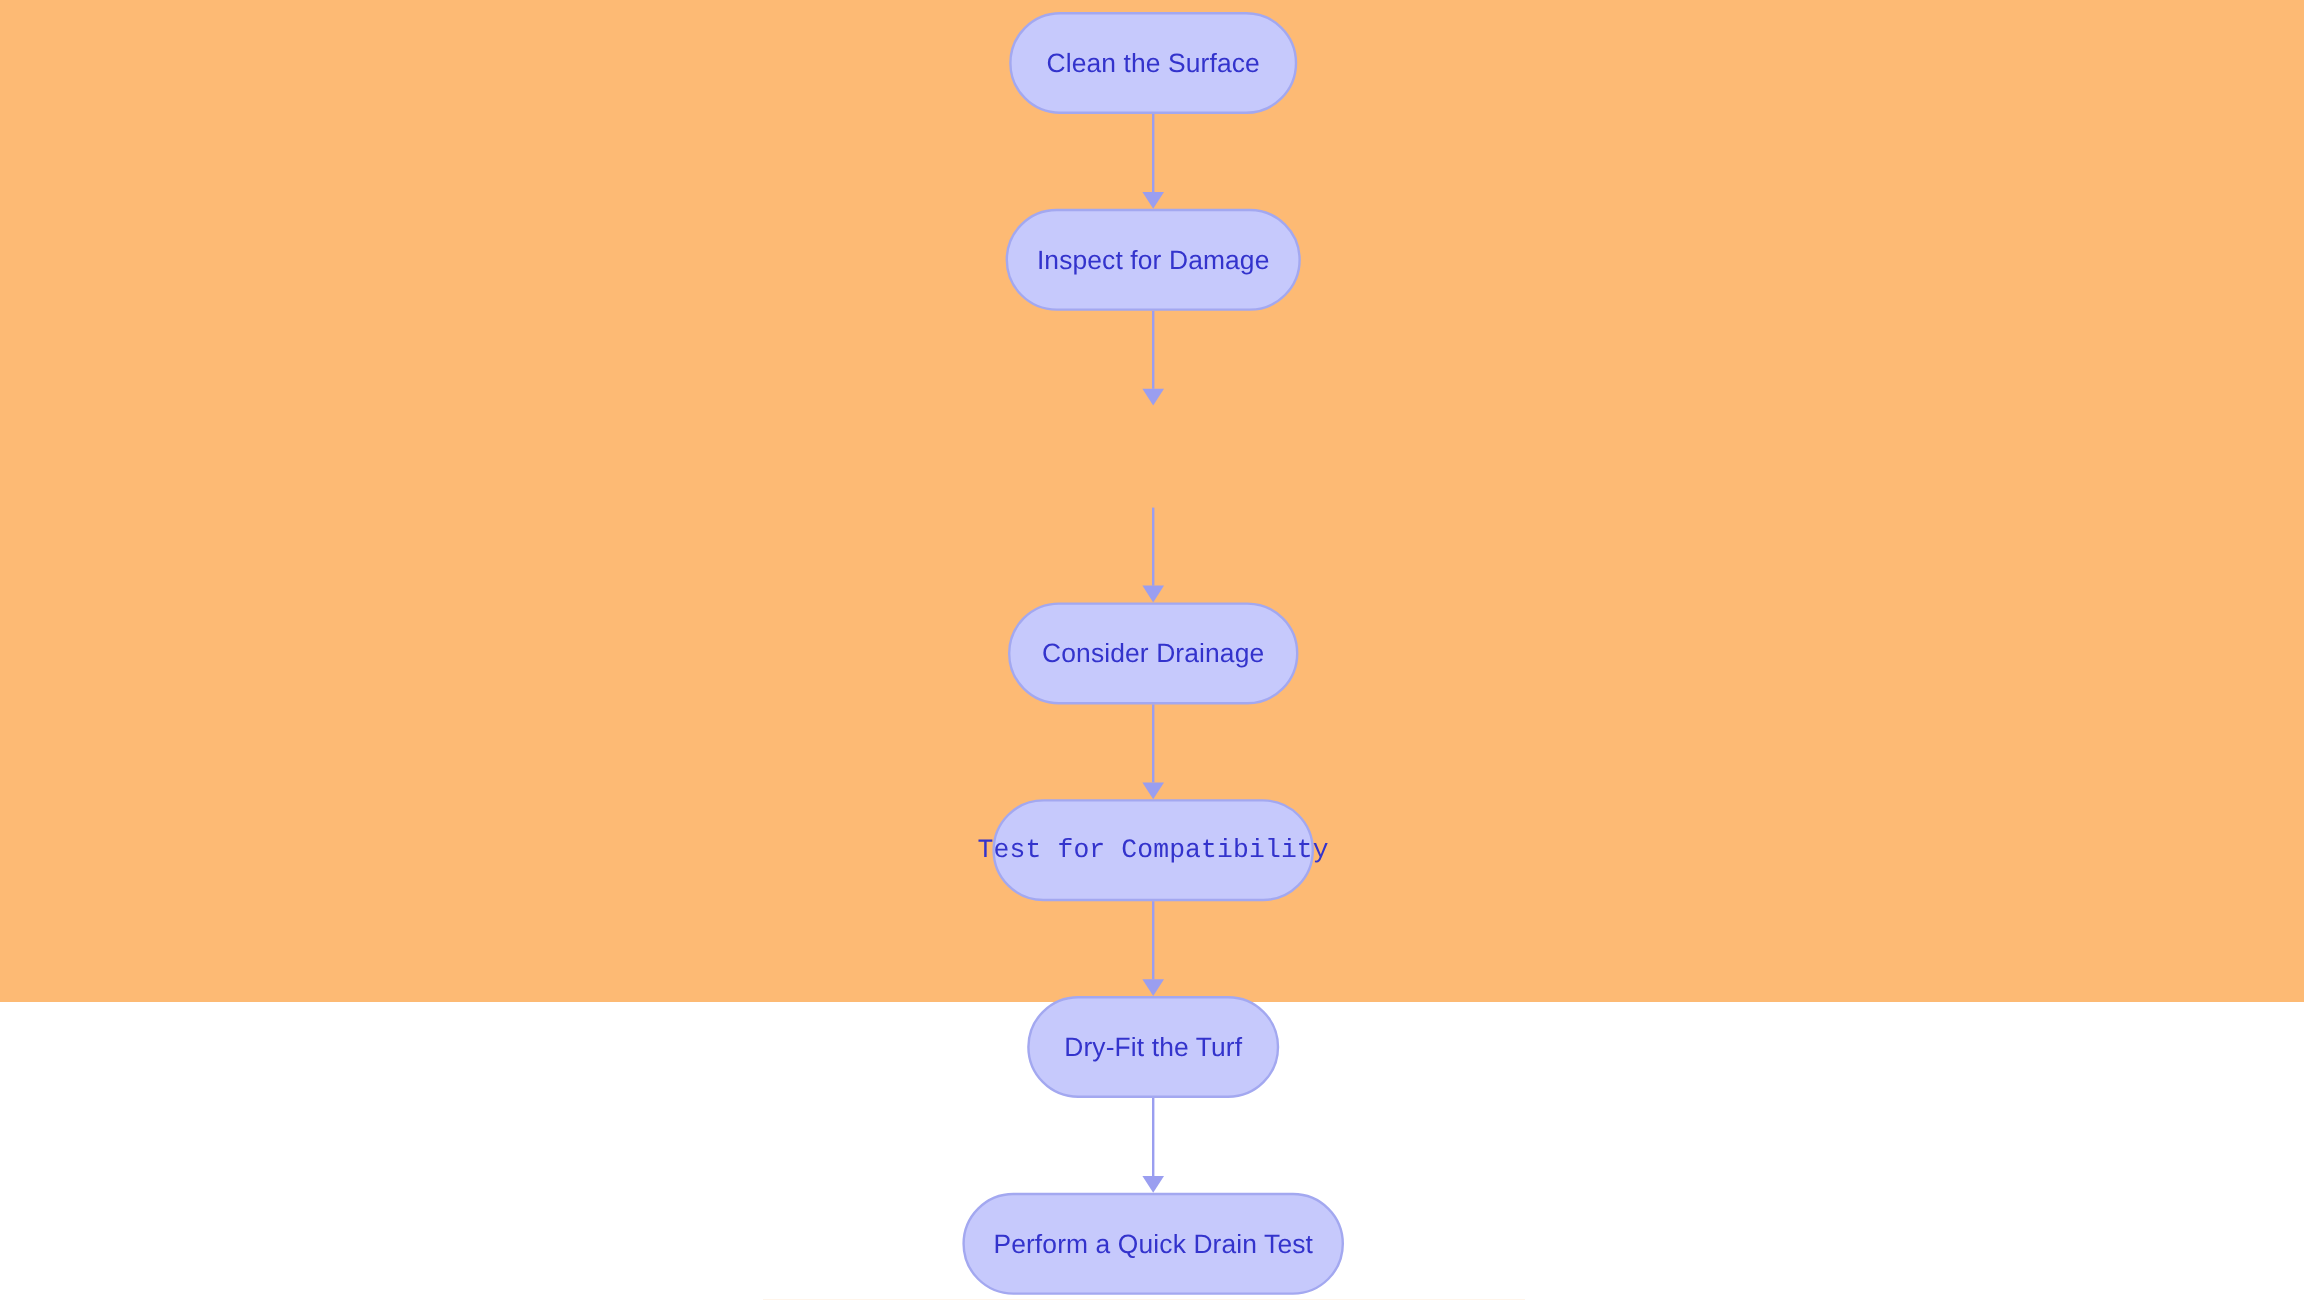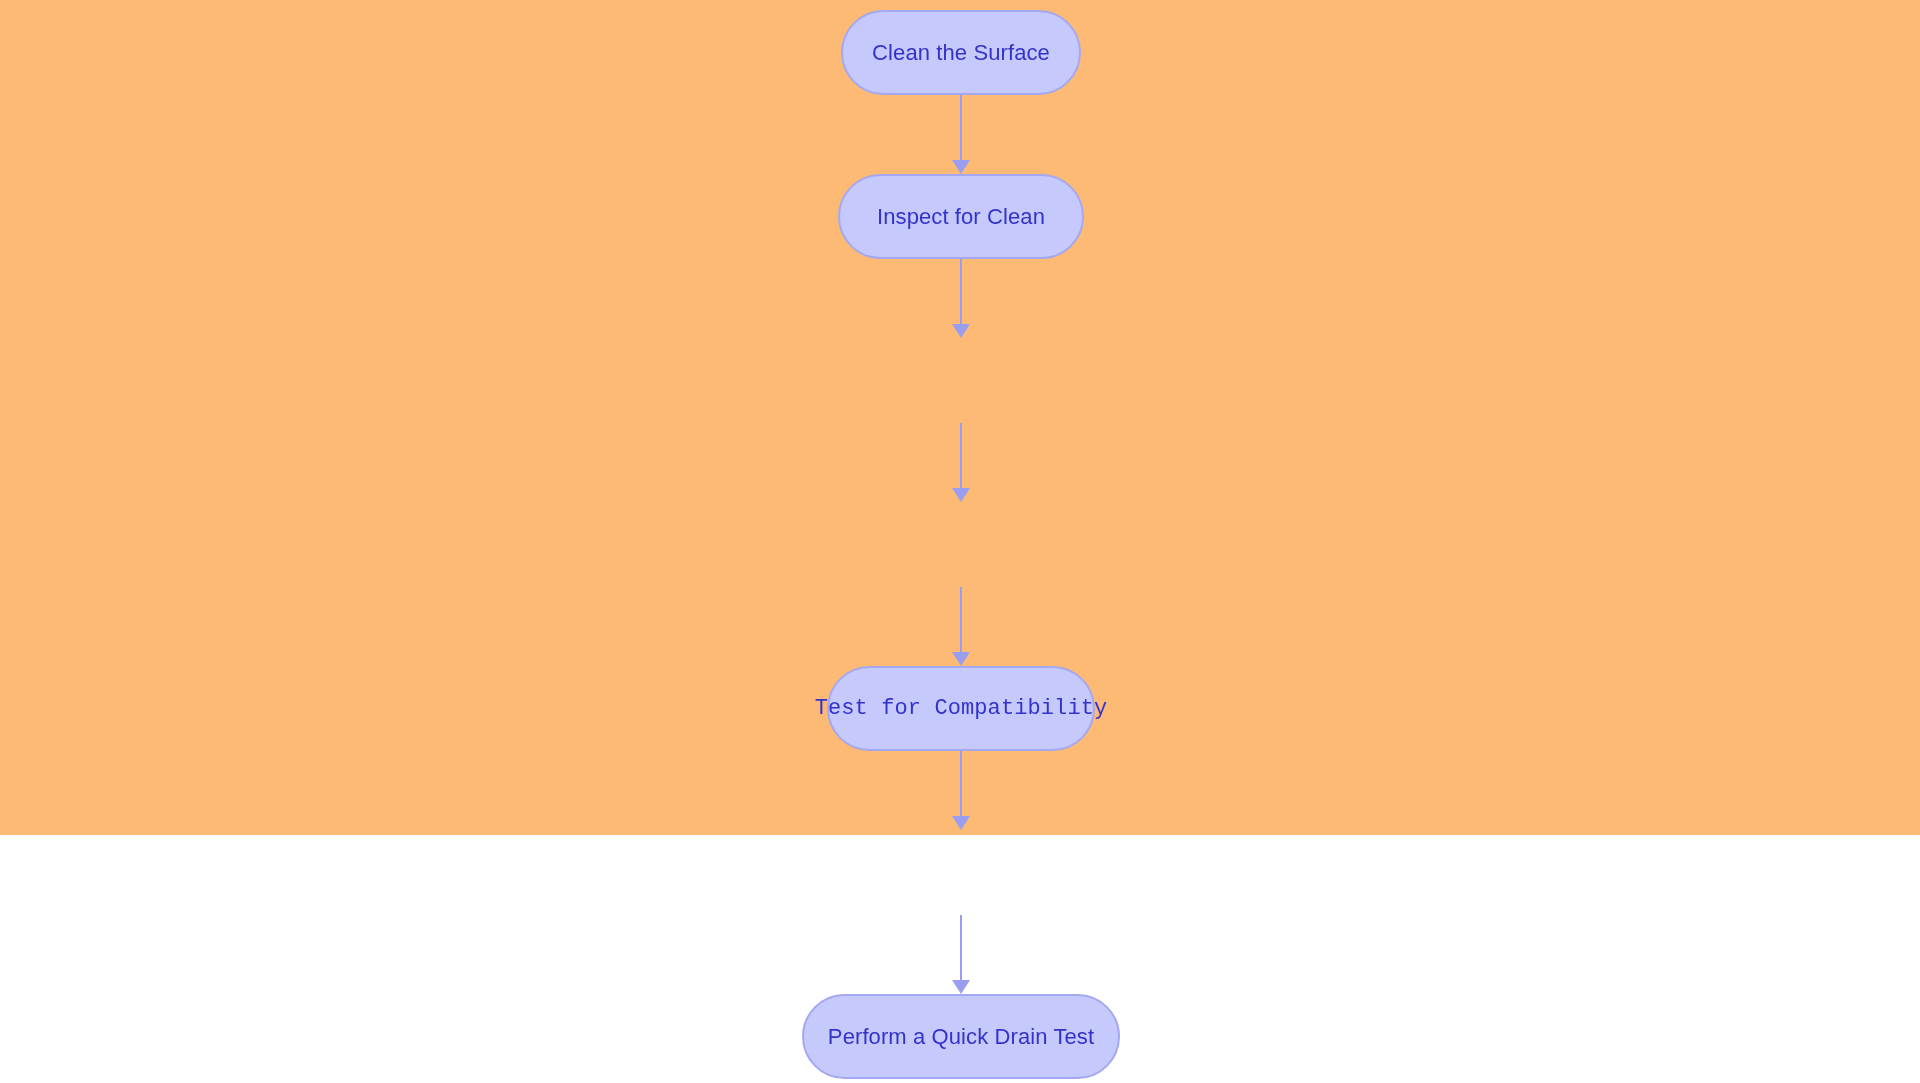--- a/index.html
+++ b/index.html
@@ -100,21 +100,27 @@
       <div class="connector-head" style="border-top-color: rgb(154, 158, 240);"></div>
     </div>
     <div class="connector" style="left: 961px; top: 915px; height: 79px;">
       <div class="connector-line" style="height: 65px; background: rgb(154, 158, 240);"></div>
       <div class="connector-head" style="border-top-color: rgb(154, 158, 240);"></div>
     </div>
     <div class="node" style="left: 961px; top: 10px; width: 240px; height: 85px; background: rgb(198, 201, 252); border-color: rgb(163, 168, 240);">
       <span class="node-label" style="color: rgb(51, 51, 204);">Clean the Surface</span>
     </div>
     <div class="node" style="left: 961px; top: 174px; width: 246px; height: 85px; background: rgb(198, 201, 252); border-color: rgb(163, 168, 240);">
-      <span class="node-label" style="color: rgb(51, 51, 204);">Inspect for Clean</span>
+      <span class="node-label" style="color: rgb(51, 51, 204);">Inspect for Damage</span>
+    </div>
+    <div class="node" style="left: 961px; top: 502px; width: 242px; height: 85px; background: rgb(198, 201, 252); border-color: rgb(163, 168, 240);">
+      <span class="node-label" style="color: rgb(51, 51, 204);">Consider Drainage</span>
     </div>
     <div class="node" style="left: 961px; top: 666px; width: 268px; height: 85px; background: rgb(198, 201, 252); border-color: rgb(163, 168, 240);">
       <span class="node-label" style="color: rgb(51, 51, 204); font-family: Liberation Mono, monospace;">Test for Compatibility</span>
+    </div>
+    <div class="node" style="left: 961px; top: 830px; width: 210px; height: 85px; background: rgb(198, 201, 252); border-color: rgb(163, 168, 240);">
+      <span class="node-label" style="color: rgb(51, 51, 204);">Dry-Fit the Turf</span>
     </div>
     <div class="node" style="left: 961px; top: 994px; width: 318px; height: 85px; background: rgb(198, 201, 252); border-color: rgb(163, 168, 240);">
       <span class="node-label" style="color: rgb(51, 51, 204);">Perform a Quick Drain Test</span>
     </div>
   </div>
 
 </body></html>

